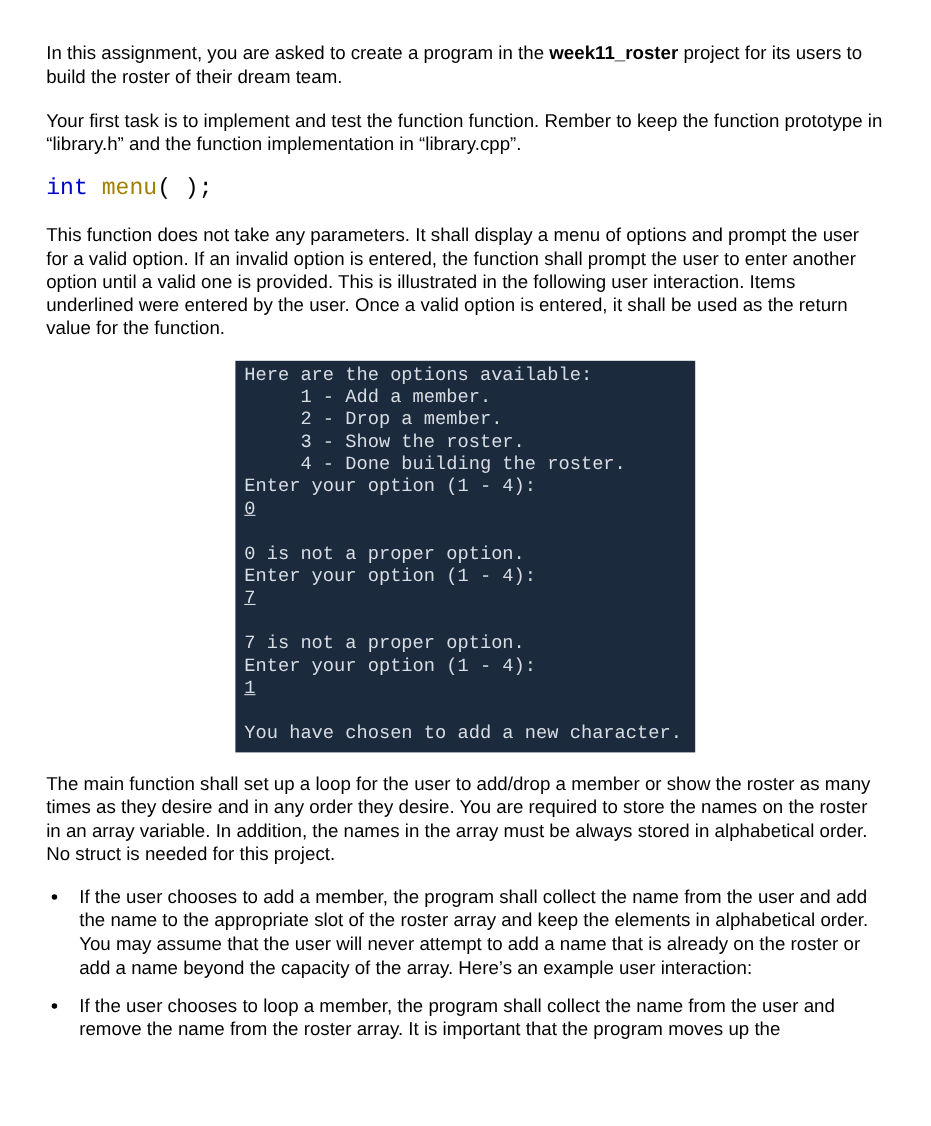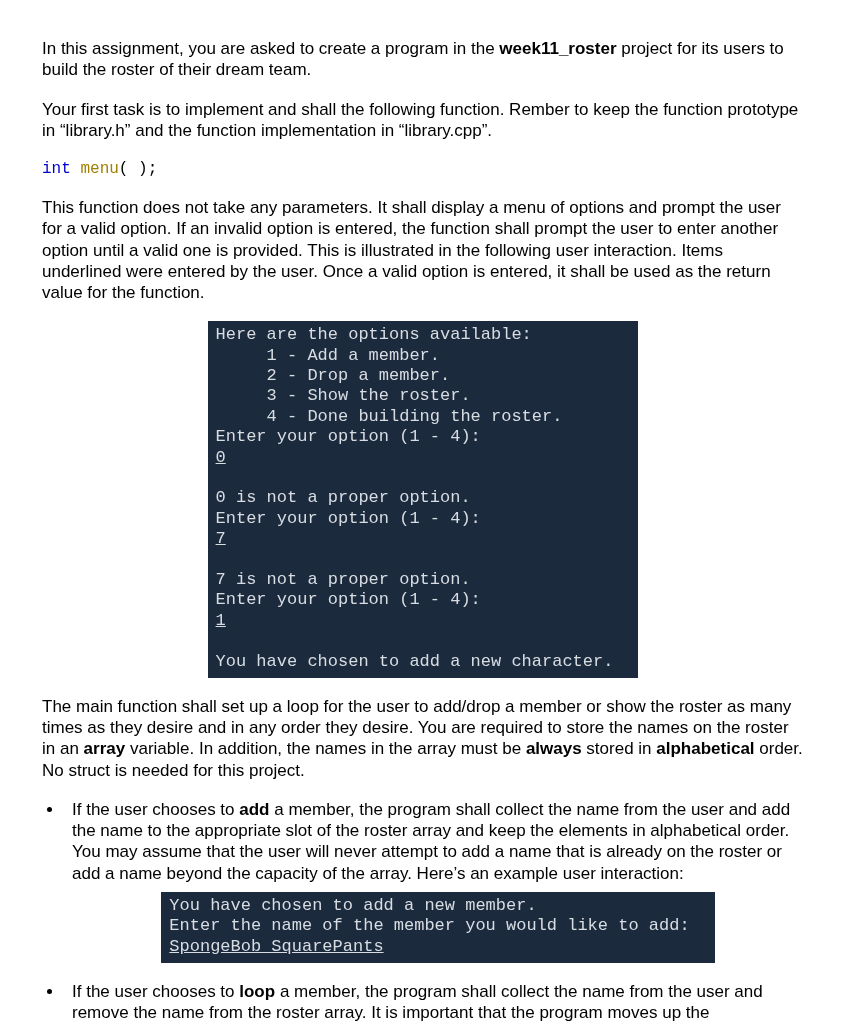--- a/index.html
+++ b/index.html
@@ -8,59 +8,59 @@
     padding: 38px 42px;
     font-family: Arial, Helvetica, sans-serif;
     font-size: 17px;
     line-height: 1.25;
     color: #000;
     background: #fff;
     width: 846px;
   }
   p { margin: 0 0 18px 0; }
   .bold-italic { font-weight: bold; }
-  .bold { font-weight: bold; }
+  .bold { font-weight: normal; }
   .code-line {
     font-family: Consolas, "Courier New", monospace;
-    font-size: 16px;
+    font-size: 21px;
     margin: 10px 0 18px 0;
     white-space: pre;
   }
   .kw { color: #0000cc; }
   .fn { color: #a08000; }
   .terminal {
     display: block;
     margin: 8px auto 18px auto;
     background: #1c2a3d;
     color: #d8dde3;
     font-family: Consolas, "Courier New", monospace;
     font-size: 17px;
     line-height: 1.2;
-    padding: 4px 25px 6px 8px;
+    padding: 4px 12px 6px 8px;
     white-space: pre;
     width: fit-content;
   }
   .ul-in { text-decoration: underline; }
   ul.bullets {
     margin: 0 0 0 22px;
     padding: 0;
   }
   ul.bullets li {
     margin: 0 0 14px 0;
     padding-left: 8px;
   }
 </style>
 </head>
 <body>
 
 <p>
   <span>In this assignment, you are asked to create a program in the </span><span class="bold-italic">week11_roster</span><span> project for its users to build the roster of their dream team.</span>
 </p>
 
-<p>Your first task is to implement and shall the following function. Rember to keep the function prototype in “library.h” and the function implementation in “library.cpp”.</p>
+<p>Your first task is to implement and test the function function. Rember to keep the function prototype in “library.h” and the function implementation in “library.cpp”.</p>
 
 <div class="code-line"><span class="kw">int</span><span> </span><span class="fn">menu</span><span>( );</span></div>
 
 <p>This function does not take any parameters. It shall display a menu of options and prompt the user for a valid option. If an invalid option is entered, the function shall prompt the user to enter another option until a valid one is provided. This is illustrated in the following user interaction. Items underlined were entered by the user. Once a valid option is entered, it shall be used as the return value for the function.</p>
 
 <div class="terminal"><span>Here are the options available:</span>
 <span>     1 - Add a member.</span>
 <span>     2 - Drop a member.</span>
 <span>     3 - Show the roster.</span>
 <span>     4 - Done building the roster.</span>
@@ -77,20 +77,17 @@
 <span></span>
 <span>You have chosen to add a new character.</span></div>
 
 <p>
   <span>The main function shall set up a loop for the user to add/drop a member or show the roster as many times as they desire and in any order they desire. You are required to store the names on the roster in an </span><span class="bold">array</span><span> variable. In addition, the names in the array must be </span><span class="bold">always</span><span> stored in </span><span class="bold">alphabetical</span><span> order. No struct is needed for this project.</span>
 </p>
 
 <ul class="bullets">
   <li>
     <span>If the user chooses to </span><span class="bold">add</span><span> a member, the program shall collect the name from the user and add the name to the appropriate slot of the roster array and keep the elements in alphabetical order. You may assume that the user will never attempt to add a name that is already on the roster or add a name beyond the capacity of the array. Here’s an example user interaction:</span>
-    <div class="terminal"><span>You have chosen to add a new member.</span>
-<span>Enter the name of the member you would like to add:</span>
-<span class="ul-in">SpongeBob SquarePants</span></div>
   </li>
   <li>
     <span>If the user chooses to </span><span class="bold">loop</span><span> a member, the program shall collect the name from the user and remove the name from the roster array. It is important that the program moves up the</span>
   </li>
 </ul>
 
 </body></html>

